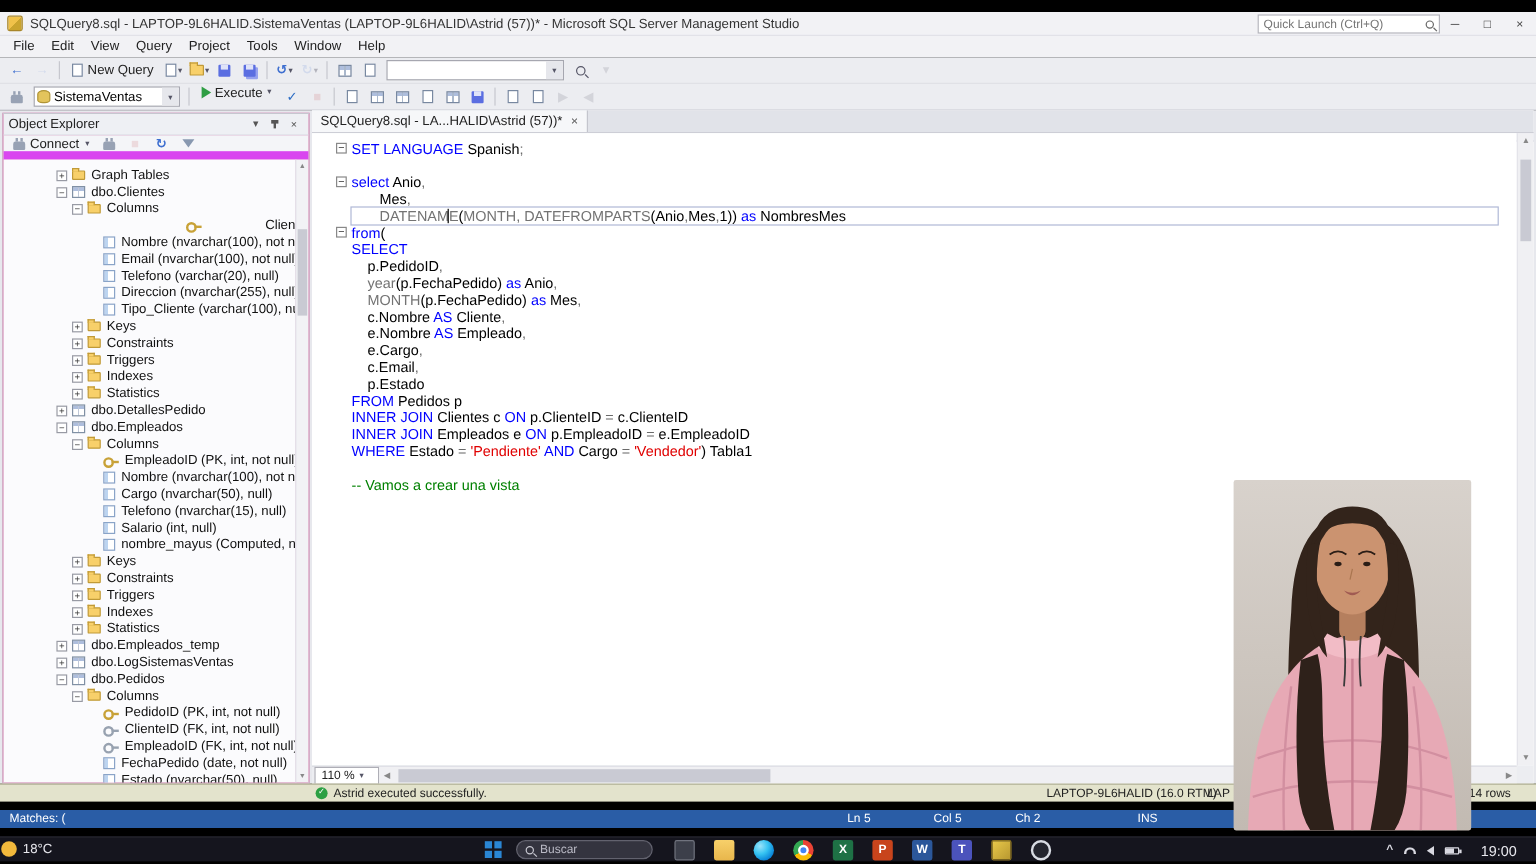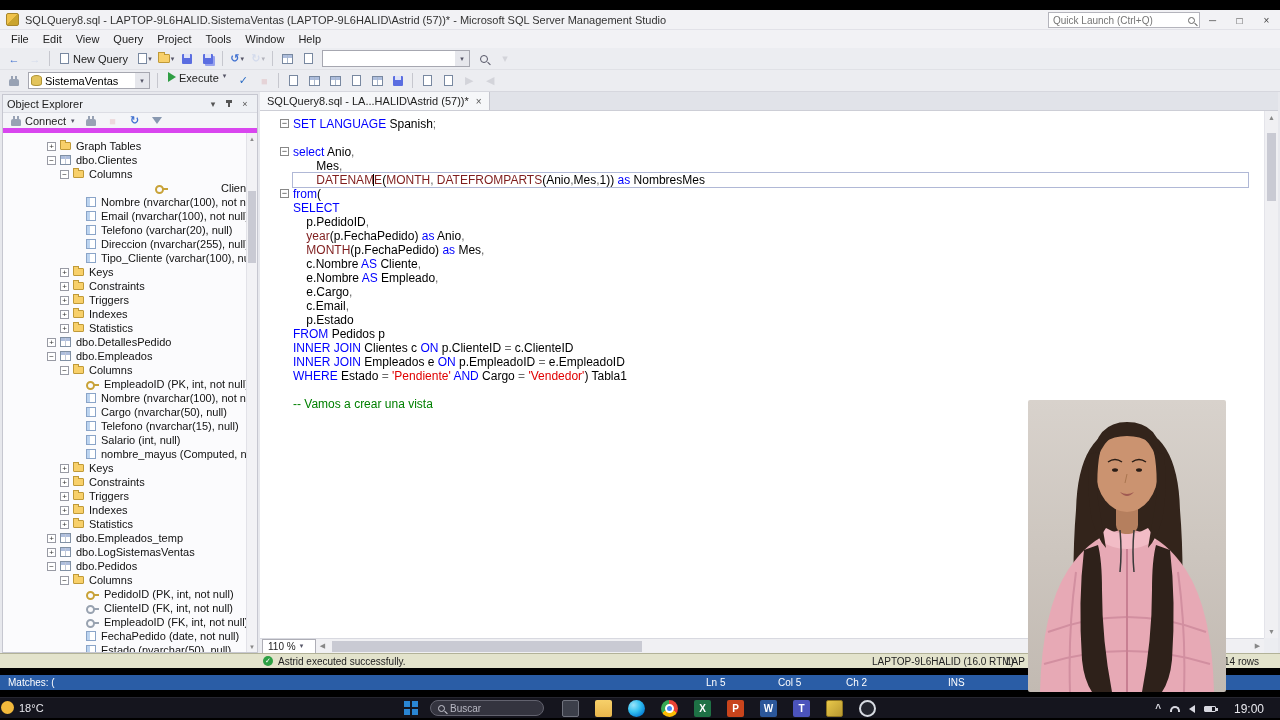--- a/index.html
+++ b/index.html
@@ -63,21 +63,21 @@
   .shp-mag::after{content:"";position:absolute;width:4px;height:1px;background:#556;transform:rotate(45deg);right:-4px;bottom:-2px;}
 
   
   #mainbg{position:absolute;left:0;top:92px;width:1280px;height:561px;background:#e7e8ed;}
   #oe{position:absolute;left:2px;top:94px;width:256px;height:559px;background:#ec4899;border:1px solid #c6c7d0;}
   #oe-header{height:18px;background:#eef0f4;display:flex;align-items:center;padding:0 4px;border-bottom:1px solid #dcdde4;}
   #oe-title{font-size:11px;color:#222;flex:1;}
   .oe-hbtn{width:16px;text-align:center;font-size:9px;color:#555;}
   .pin-i{display:inline-block;width:2px;height:7px;background:#555;position:relative;}
   .pin-i::before{content:"";position:absolute;top:0;left:-2px;width:6px;height:3px;background:#555;}
-  #oe-toolbar{height:20px;display:flex;align-items:center;padding:0 4px;gap:2px;border-bottom:5px solid #d946ef;background:#f4f5f8;}
+  #oe-toolbar{height:20px;display:flex;align-items:center;padding:0 4px;gap:2px;border-bottom:7px solid #d946ef;background:#f4f5f8;}
   .connect-btn{display:flex;align-items:center;font-size:11px;color:#222;gap:4px;padding:0 4px;}
   #oe-tree{position:absolute;top:38px;bottom:0;left:0;right:11px;overflow:hidden;background:#fbfbfd;padding-top:6px;}
   .tree-row{height:14px;display:flex;align-items:center;font-size:11px;color:#111;white-space:nowrap;}
   .exp{width:9px;height:9px;border:1px solid #989aa4;background:#fff;font-size:8px;line-height:7px;text-align:center;color:#333;margin-right:4px;flex:0 0 auto;}
   .exp-sp{width:13px;flex:0 0 auto;}
   .tl{margin-left:1px;}
   .ti{display:inline-block;margin-right:4px;flex:0 0 auto;}
   .ti-folder{width:11px;height:8px;background:#f8d06a;border:1px solid #c09a38;border-radius:1px;position:relative;}
   .ti-folder::before{content:"";position:absolute;top:-3px;left:-1px;width:4px;height:2px;background:#f8d06a;border:1px solid #c09a38;border-bottom:0;}
   .ti-table{width:11px;height:10px;border:1px solid #8090a4;background:linear-gradient(90deg,transparent 0 4px,#c0c8d8 4px 5px,transparent 5px),linear-gradient(#aebedd 0 3px,#fff 3px);}
@@ -95,21 +95,21 @@
   
   #editor{position:absolute;left:260px;top:92px;width:1018px;height:561px;background:#fff;}
   #tabstrip{height:19px;background:#e1e3e9;display:flex;border-bottom:1px solid #cdced6;}
   .tab{background:#f6f7f9;border-right:1px solid #c4c5cd;display:flex;align-items:center;padding:0 7px;font-size:11px;color:#222;gap:7px;}
   .tab-x{font-size:10px;color:#555;}
   #code-area{position:absolute;top:19px;left:0;right:14px;bottom:15px;overflow:hidden;background:#fff;}
   #code{position:absolute;left:33px;top:6px;width:955px;font-family:"DejaVu Sans Mono","Liberation Mono",monospace;font-size:12px;}
   .code-line{height:14px;line-height:14px;white-space:pre;position:relative;}
   .code-line.cur{outline:1px solid #b0b8d6;}
   .tk-k{color:#0000ff;}
-  .tk-f{color:#7f1d1d;}
+  .tk-f{color:#737373;}
   .tk-s{color:#e00000;}
   .tk-m{color:#008000;}
   .tk-o{color:#6a6a6a;}
   .tk-d{color:#000;}
   .fold{position:absolute;left:-13px;top:2px;width:9px;height:9px;border:1px solid #888;background:#fff;font-size:9px;line-height:7px;text-align:center;color:#333;font-family:"Liberation Sans",sans-serif;}
   .caret{position:absolute;top:1px;width:1px;height:12px;background:#000;}
   #vscroll{position:absolute;right:0;top:19px;bottom:15px;width:14px;background:#f0f0f3;border-left:1px solid #e4e4ea;}
   .varrow{height:13px;display:flex;align-items:center;justify-content:center;font-size:7px;color:#888;}
   .varrow.down{position:absolute;bottom:0;left:0;right:0;}
   #v-thumb{position:absolute;left:2px;right:2px;top:22px;height:68px;background:#c9cad3;}

